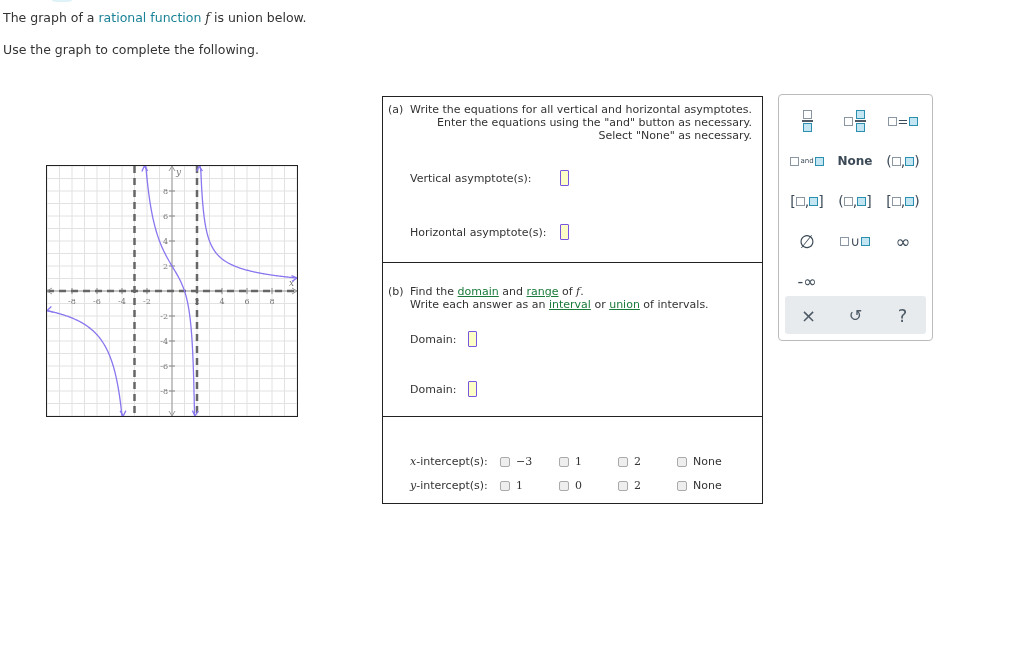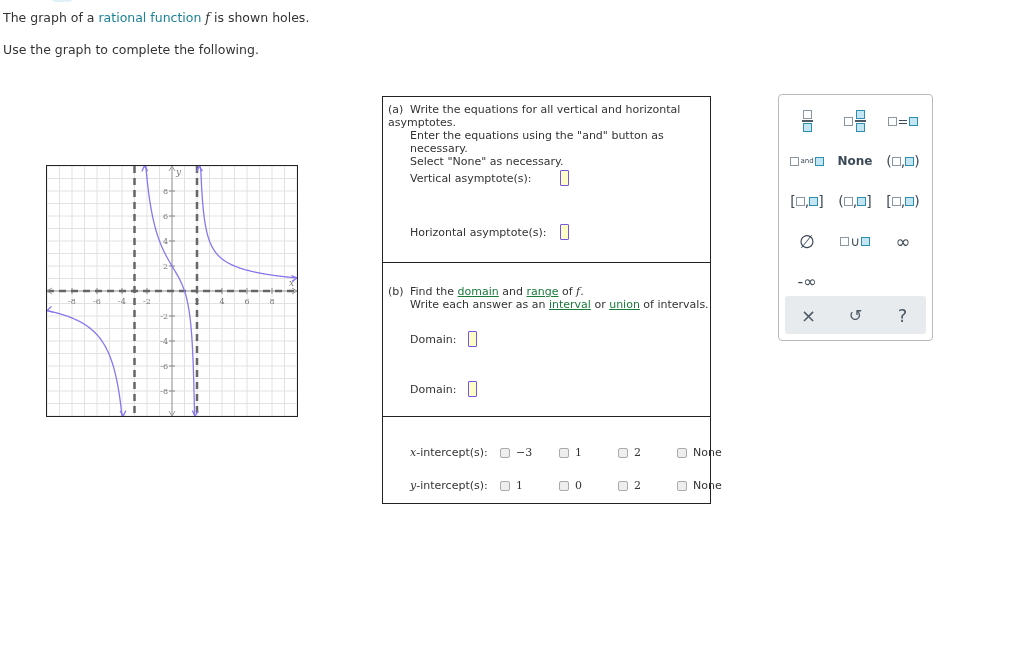--- a/index.html
+++ b/index.html
@@ -5,29 +5,29 @@
   body { margin:0; background:#fff; font-family:"DejaVu Sans", sans-serif; font-size:12.5px; color:#333; }
   .page { position:relative; width:1013px; height:646px; overflow:hidden; }
   .tabnub { position:absolute; left:50px; top:-6px; width:24px; height:8px; background:#dff2f8; border-radius:0 0 6px 6px; }
   .intro { position:absolute; left:3px; top:8px; line-height:19px; font-size:12.5px; }
   .intro p { margin:0; }
   .intro .gap { margin-top:13px; }
   a.link { color:#1a8296; }
   a.glink { color:#1a7a3a; text-decoration:underline; }
   .mathi { font-family:"DejaVu Serif", serif; font-style:italic; }
   .graph { position:absolute; left:46px; top:165px; width:252px; height:252px; border:1px solid #222; box-sizing:border-box; }
-  .qbox { position:absolute; left:382px; top:96px; width:329px; border:1px solid #222; box-sizing:border-box; font-size:11px; }
+  .qbox { position:absolute; left:382px; top:96px; width:381px; border:1px solid #222; box-sizing:border-box; font-size:11px; }
   .sec { border-bottom:1px solid #222; position:relative; }
   .sec:last-child { border-bottom:none; }
   .sec-a { height:165px; }
   .sec-b { height:137px;margin-top:16px; }
   .sec-c { height:86px; }
   .qtext { position:absolute; left:5px; top:6px; line-height:13px; }
   .qtext .lbl { display:inline-block; width:22px; }
-  .qtext .indent { padding-left:22px; }
+  .qtext .indent { padding-left:22px;text-align:right; }
   .field-row { position:absolute; left:27px; display:flex; align-items:center; }
   .ansbox { display:inline-block; width:9px; height:16px; background:#fdfdc8; border:1.5px solid #7a55e0; box-sizing:border-box; border-radius:1px; }
   .cb-row { position:absolute; left:27px; display:flex; align-items:center; }
   .cb-row .rlabel { width:90px; }
   .cb { display:inline-block; width:10px; height:10px; border:1px solid #aaa; border-radius:2px; background:#eee; box-sizing:border-box; margin-right:6px; }
   .opt { display:flex; align-items:center; width:59px; }
   .opt .v { font-family:"DejaVu Serif", serif; font-size:11px; }
   .opt.none { width:auto; }
   .opt.none .v { font-family:"DejaVu Sans", sans-serif; }
   .palette { position:absolute; left:778px; top:94px; width:155px; height:247px; border:1px solid #bbb; border-radius:4px; box-sizing:border-box; background:#fff; }
@@ -43,21 +43,21 @@
   .brk { font-size:14px; color:#3c4a57; }
   .tiny { font-size:7px; margin:0 1px; }
 </style>
 </head>
 <body>
 
 <div class="page">
   <div class="tabnub"></div>
 
   <div class="intro">
-    <p><span>The graph of a </span><a class="link">rational function</a>&nbsp;<span class="mathi">f</span><span> is shown holes.</span></p>
+    <p><span>The graph of a </span><a class="link">rational function</a>&nbsp;<span class="mathi">f</span><span> is union below.</span></p>
     <p class="gap">Use the graph to complete the following.</p>
   </div>
 
   <div class="graph">
     <svg id="graph-svg" width="250" height="250" viewBox="0 0 250 250">
         <line x1="0" y1="0" x2="0" y2="250" stroke="#e2e2e2" stroke-width="1"></line>
         <line x1="12.5" y1="0" x2="12.5" y2="250" stroke="#e2e2e2" stroke-width="1"></line>
         <line x1="25" y1="0" x2="25" y2="250" stroke="#e2e2e2" stroke-width="1"></line>
         <line x1="37.5" y1="0" x2="37.5" y2="250" stroke="#e2e2e2" stroke-width="1"></line>
         <line x1="50" y1="0" x2="50" y2="250" stroke="#e2e2e2" stroke-width="1"></line>
@@ -179,21 +179,21 @@
         <span style="width:58px;">Domain:</span>
         <span class="ansbox"></span>
       </div>
       <div class="field-row" style="top:102px;">
         <span style="width:58px;">Domain:</span>
         <span class="ansbox"></span>
       </div>
     </div>
 
     <div class="sec sec-c">
-      <div class="cb-row" style="top:29px;">
+      <div class="cb-row" style="top:38px;">
         <span class="rlabel"><span class="mathi">x</span><span>-intercept(s):</span></span>
         <label class="opt">
             <span class="cb"></span>
             <span class="v">−3</span>
           </label>
         <label class="opt">
             <span class="cb"></span>
             <span class="v">1</span>
           </label>
         <label class="opt">

